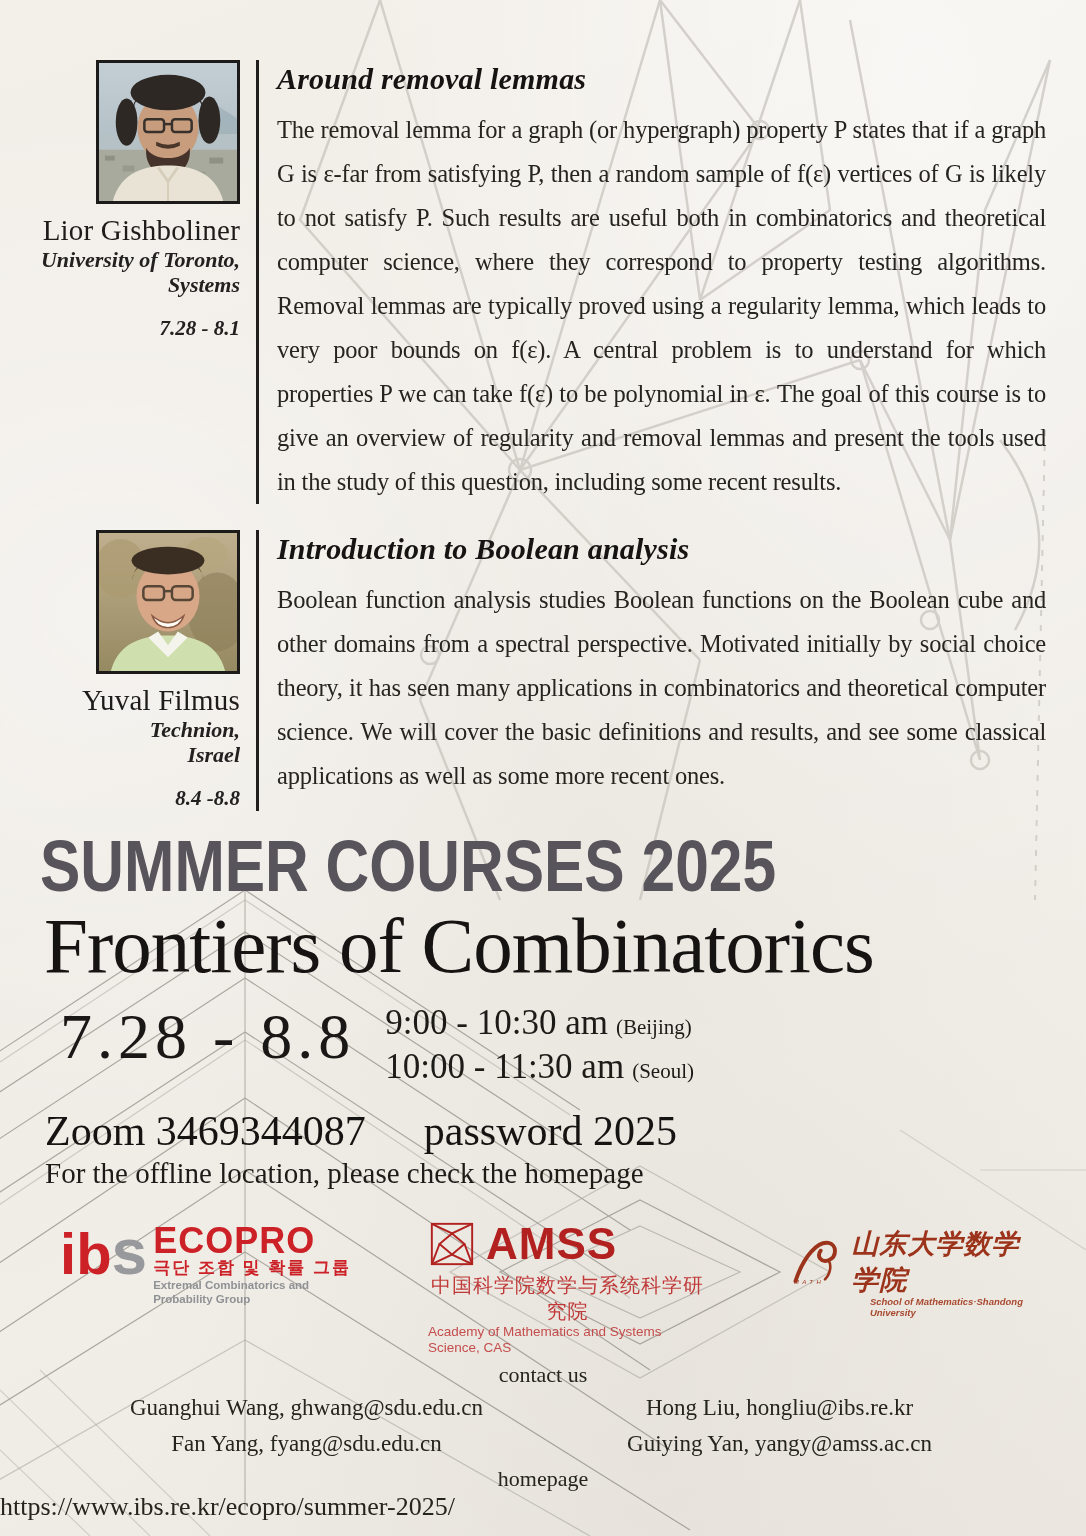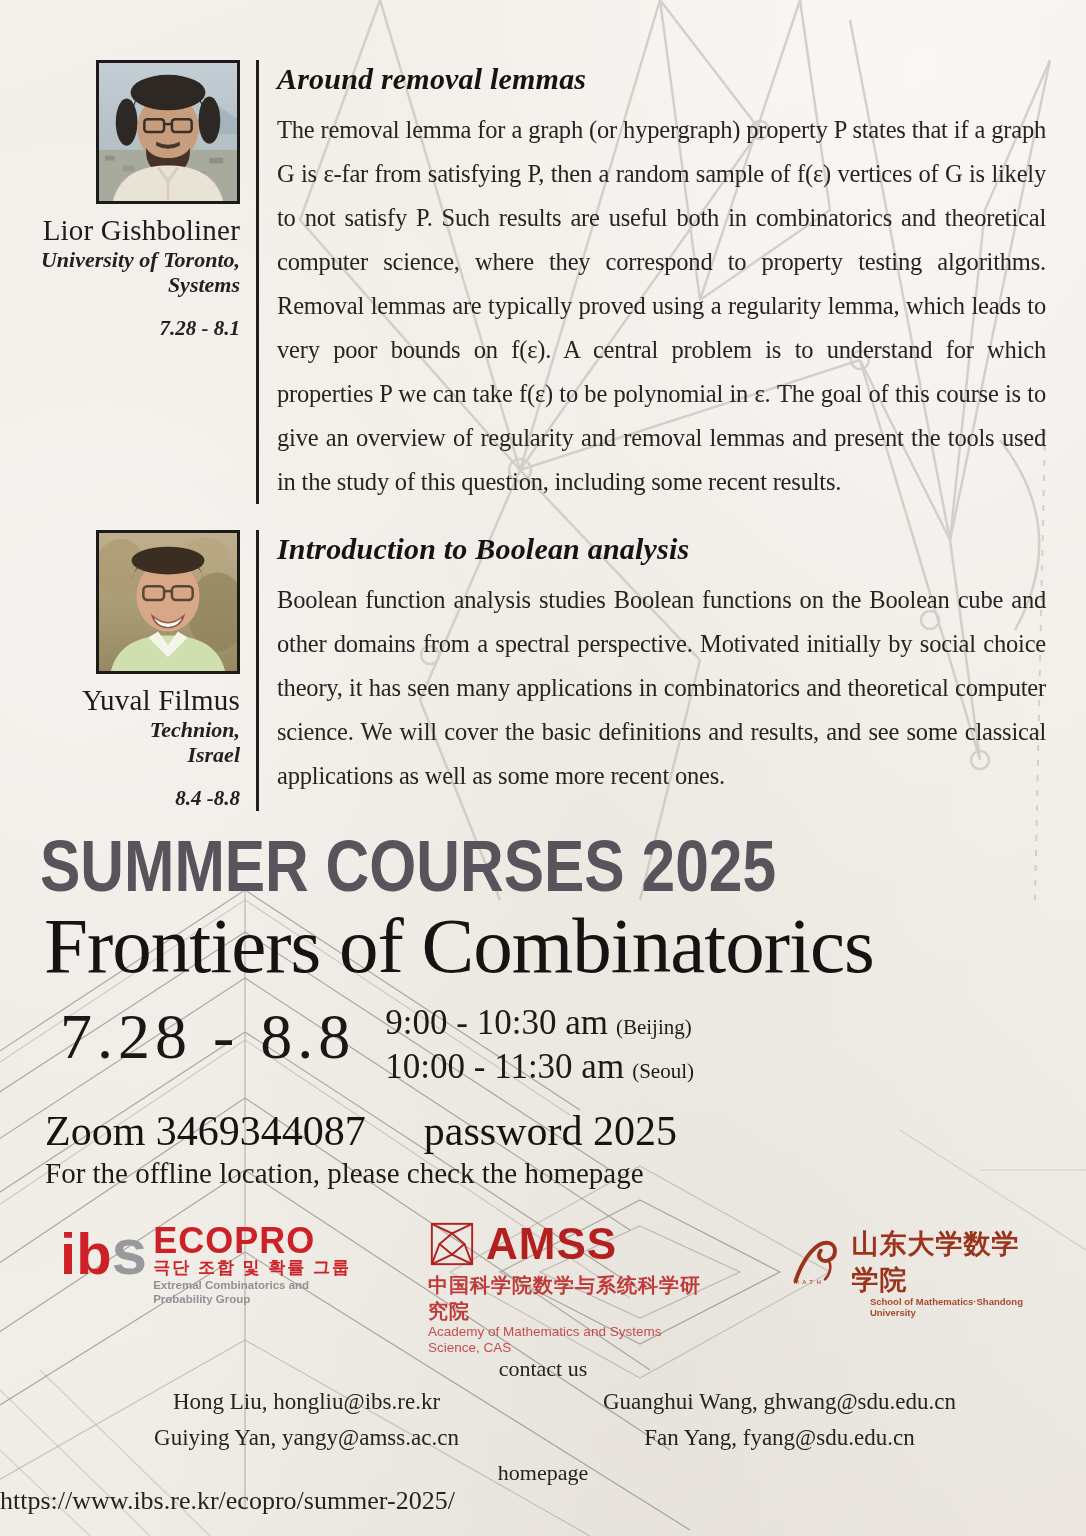--- a/index.html
+++ b/index.html
@@ -77,30 +77,30 @@
   .ibs-b{color:#cc2127;font-size:58px;}
   .ibs-s{color:#97999c;font-size:64px;}
   .ecopro-stack{margin-left:6px;margin-top:4px;font-family:"Liberation Sans",sans-serif;}
   .ecopro-name{color:#cc2127;font-weight:bold;font-size:36px;line-height:34px;letter-spacing:1px;}
   .ecopro-kr{color:#cc2127;font-weight:bold;font-size:17px;line-height:20px;letter-spacing:2px;}
   .ecopro-en{color:#8f9194;font-weight:bold;font-size:11.5px;line-height:14px;}
 
   .logo-amss{margin-left:64px;font-family:"Liberation Sans",sans-serif;}
   .amss-top{display:flex;align-items:center;}
   .amss-name{color:#b2201f;font-weight:bold;font-size:44px;line-height:44px;margin-left:10px;letter-spacing:1px;}
-  .amss-cn{color:#c03a3a;font-weight:bold;font-size:20px;line-height:26px;margin-top:4px;letter-spacing:1px;}
+  .amss-cn{color:#c03a3a;font-weight:normal;font-size:20px;line-height:26px;margin-top:4px;letter-spacing:1px;text-align:center;}
   .amss-en{color:#c44d4d;font-size:13.5px;line-height:16px;}
 
-  .logo-sdu{margin-left:85px;font-family:"Liberation Sans",sans-serif;padding-top:6px;}
+  .logo-sdu{margin-left:85px;font-family:"Liberation Sans",sans-serif;padding-top:6px;font-style:italic;}
   .sdu-top{display:flex;align-items:center;}
   .sdu-cn{color:#9c331b;font-weight:bold;font-size:27px;letter-spacing:1px;margin-left:4px;}
   .sdu-en{color:#a8492f;font-size:9.5px;margin-left:78px;margin-top:-2px;font-weight:bold;}
 
   
-  .contact-heading{text-align:center;font-size:22px;color:#26241f;}
+  .contact-heading{text-align:center;font-size:22px;color:#26241f;margin-top:6px;}
   .contact-grid{display:grid;grid-template-columns:1fr 1fr;margin:2px 70px 0 70px;}
   .contact-item{font-size:23px;line-height:36px;color:#26241f;text-align:center;white-space:nowrap;}
   .homepage-label{text-align:center;font-size:22px;color:#26241f;margin-top:4px;}
   .homepage-url{text-align:left;font-size:26px;color:#26241f;}
 </style>
 </head>
 <body>
 
 <div class="poster">
 
@@ -292,22 +292,22 @@
           </svg>
           <span class="sdu-cn">山东大学数学学院</span>
         </div>
         <div class="sdu-en">School of Mathematics·Shandong University</div>
       </div>
 
     </div>
 
     <div class="contact-heading">contact us</div>
     <div class="contact-grid">
+      <div class="contact-item">Guanghui Wang, ghwang@sdu.edu.cn</div>
       <div class="contact-item">Hong Liu, hongliu@ibs.re.kr</div>
-      <div class="contact-item">Guanghui Wang, ghwang@sdu.edu.cn</div>
+      <div class="contact-item">Fan Yang, fyang@sdu.edu.cn</div>
       <div class="contact-item">Guiying Yan, yangy@amss.ac.cn</div>
-      <div class="contact-item">Fan Yang, fyang@sdu.edu.cn</div>
     </div>
     <div class="homepage-label">homepage</div>
     <div class="homepage-url">https://www.ibs.re.kr/ecopro/summer-2025/</div>
 
   </div>
 </div>
 
 </body></html>

